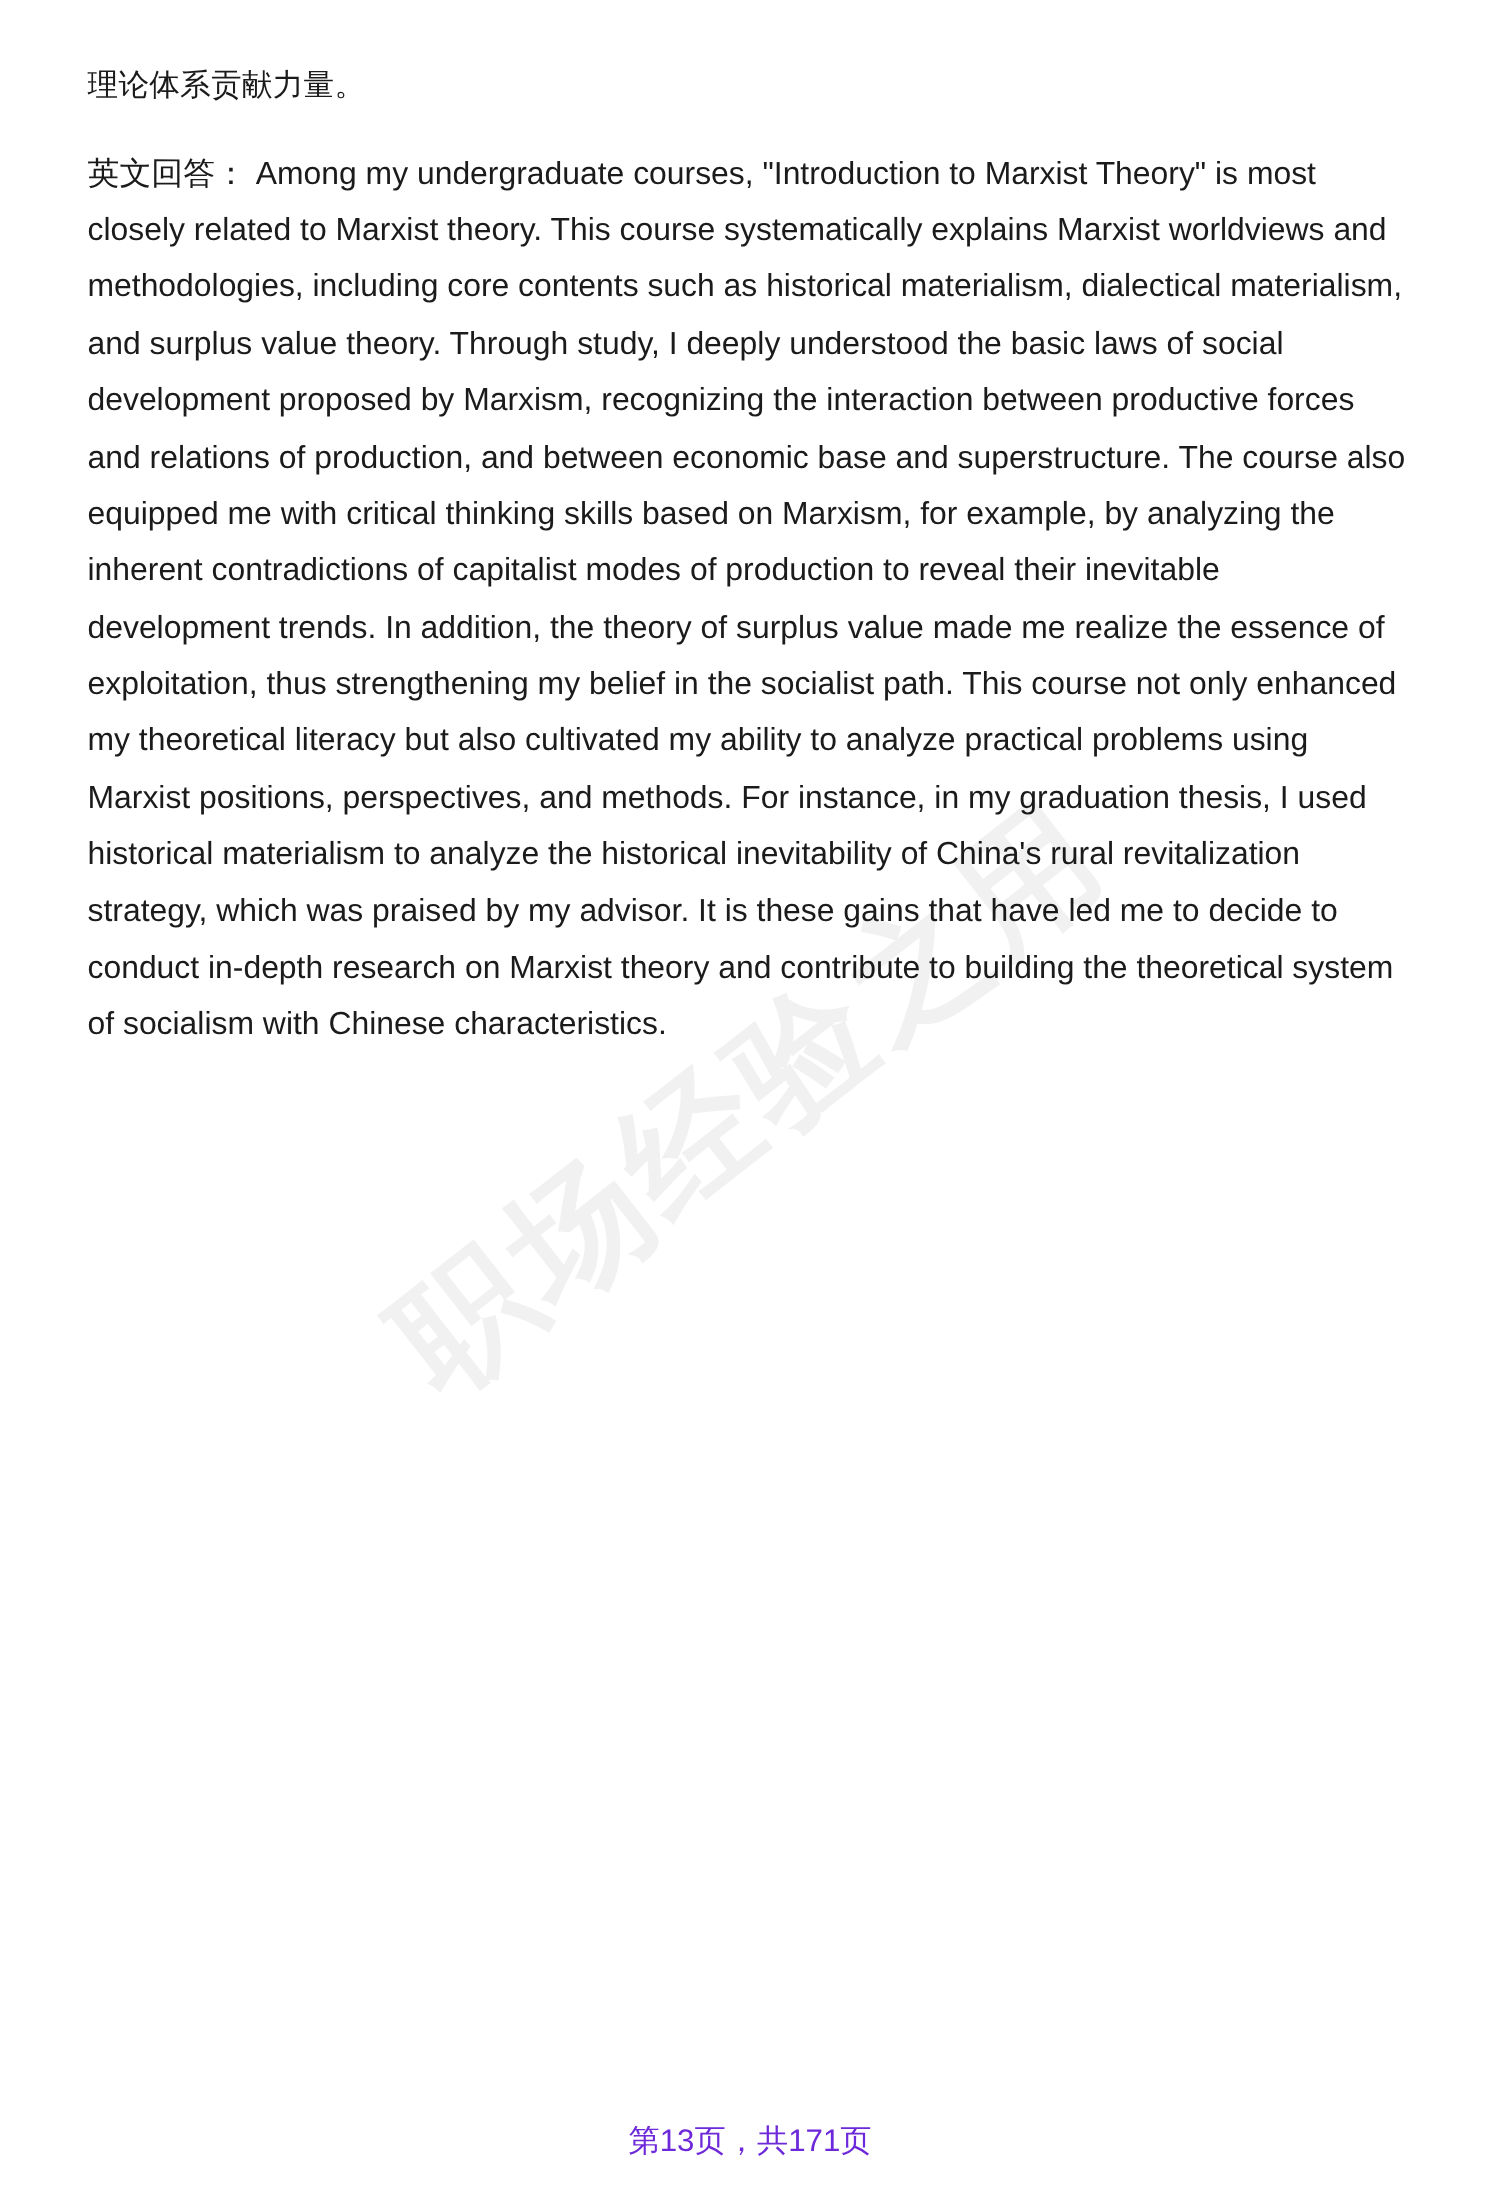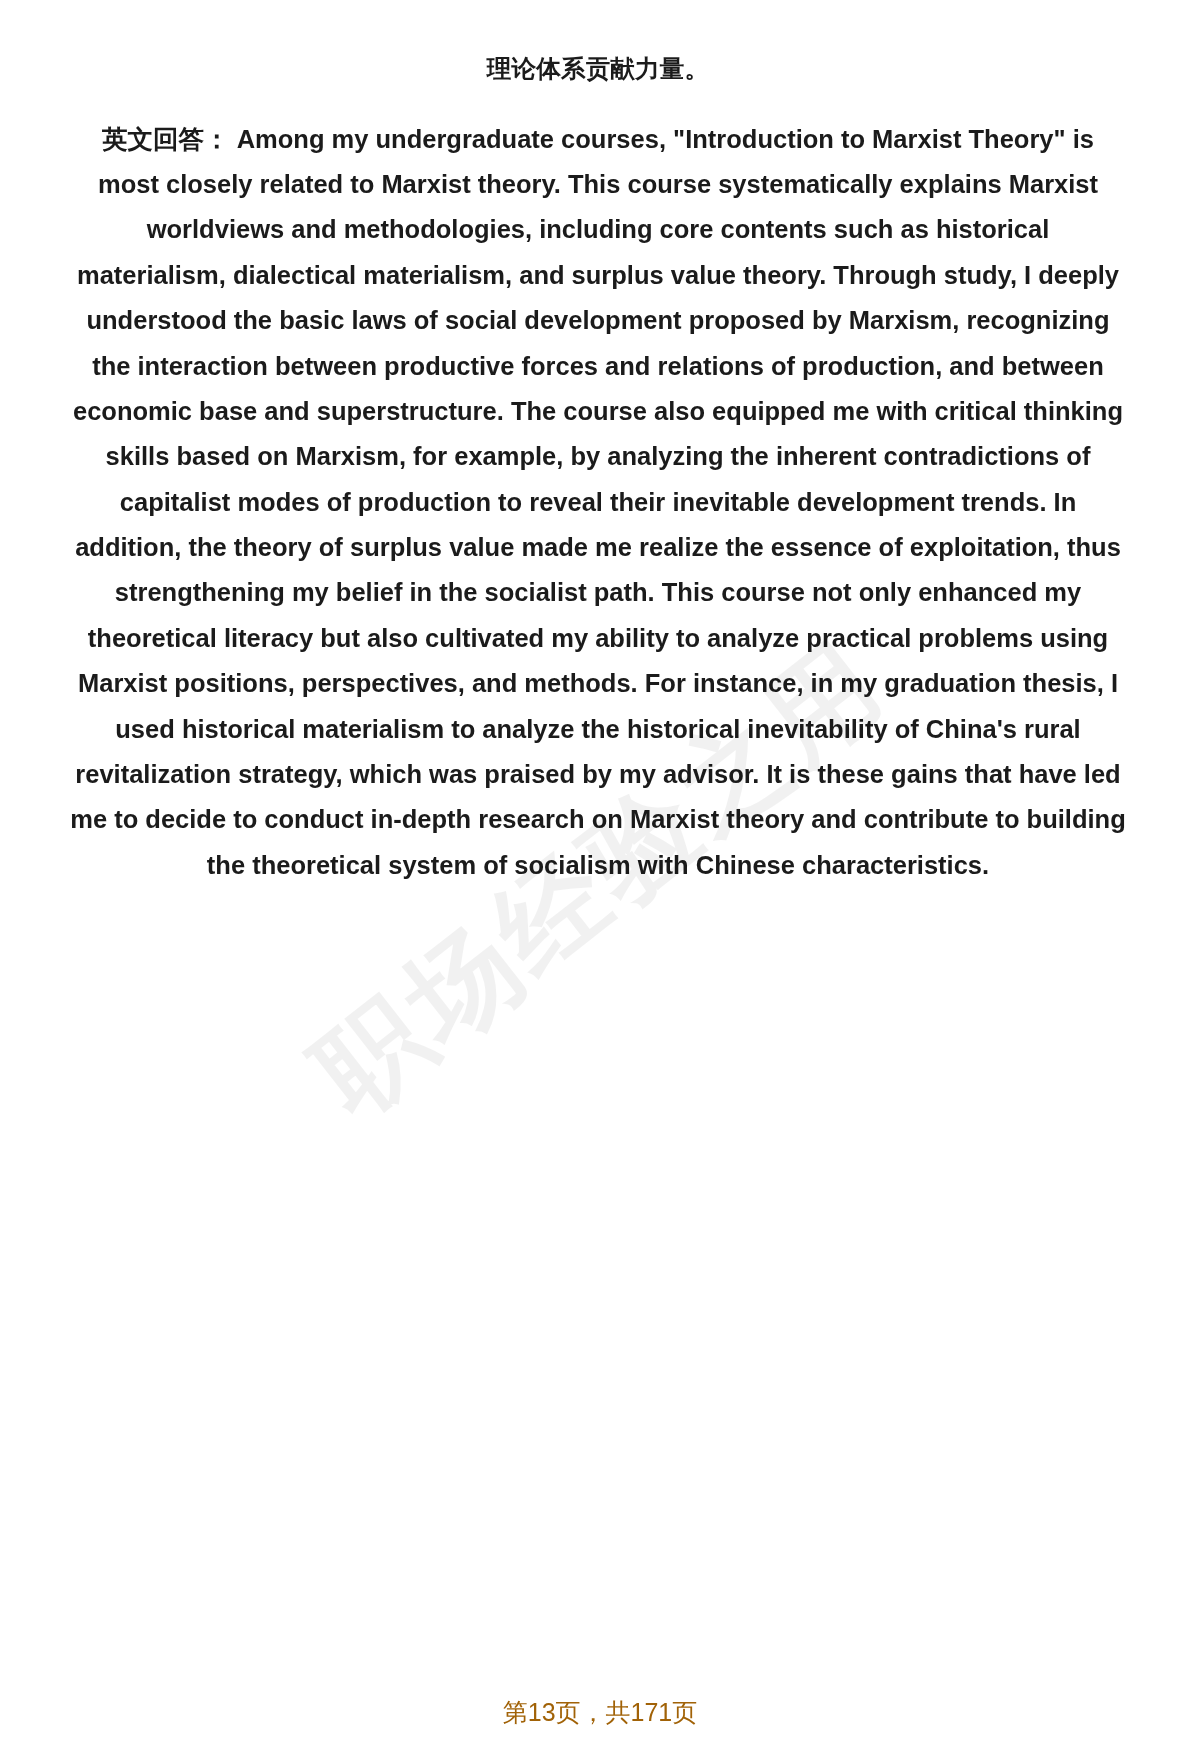--- a/index.html
+++ b/index.html
@@ -46,40 +46,39 @@
   }
   .content {
     position: relative;
     z-index: 2;
   }
   p.para {
     margin: 0 4px 26px 0;
     font-size: 25.5px;
     line-height: 1.78;
     color: #1b1b1b;
-    text-align: center;
+    text-align: left;
     word-break: break-word;
-    font-weight: bold;
   }
   p.para-cn {
     font-size: 24.5px;
     line-height: 1.74;
     letter-spacing: 0.2px;
   }
   .lead {
     white-space: pre;
   }
   .footer {
     position: absolute;
     left: 0;
     bottom: 26px;
     width: 1200px;
     text-align: center;
     font-size: 25px;
-    color: #a16207;
+    color: #6d28d9;
     z-index: 3;
   }
 </style>
 </head>
 <body>
 
 <div class="page">
 
   <div class="watermark">
     <span class="watermark-text">职场经验之用</span>

